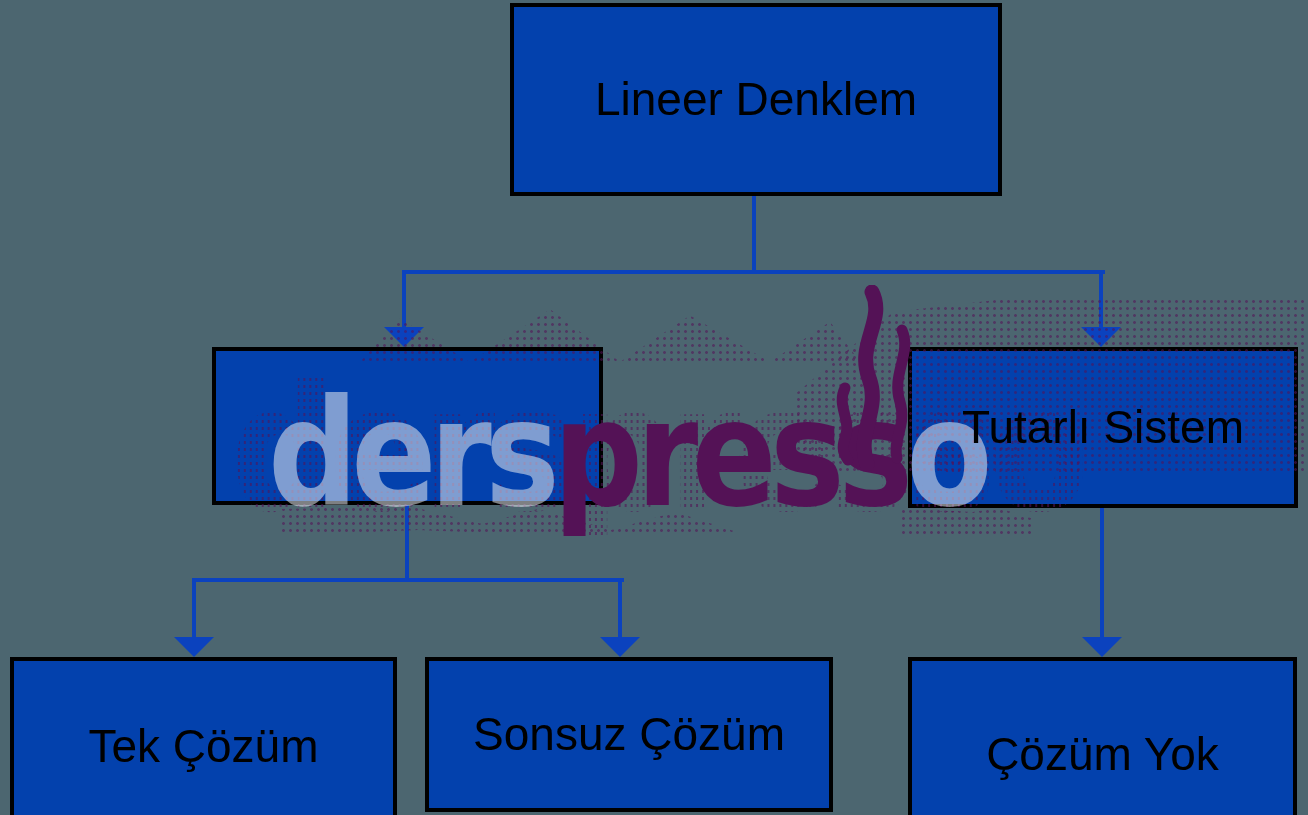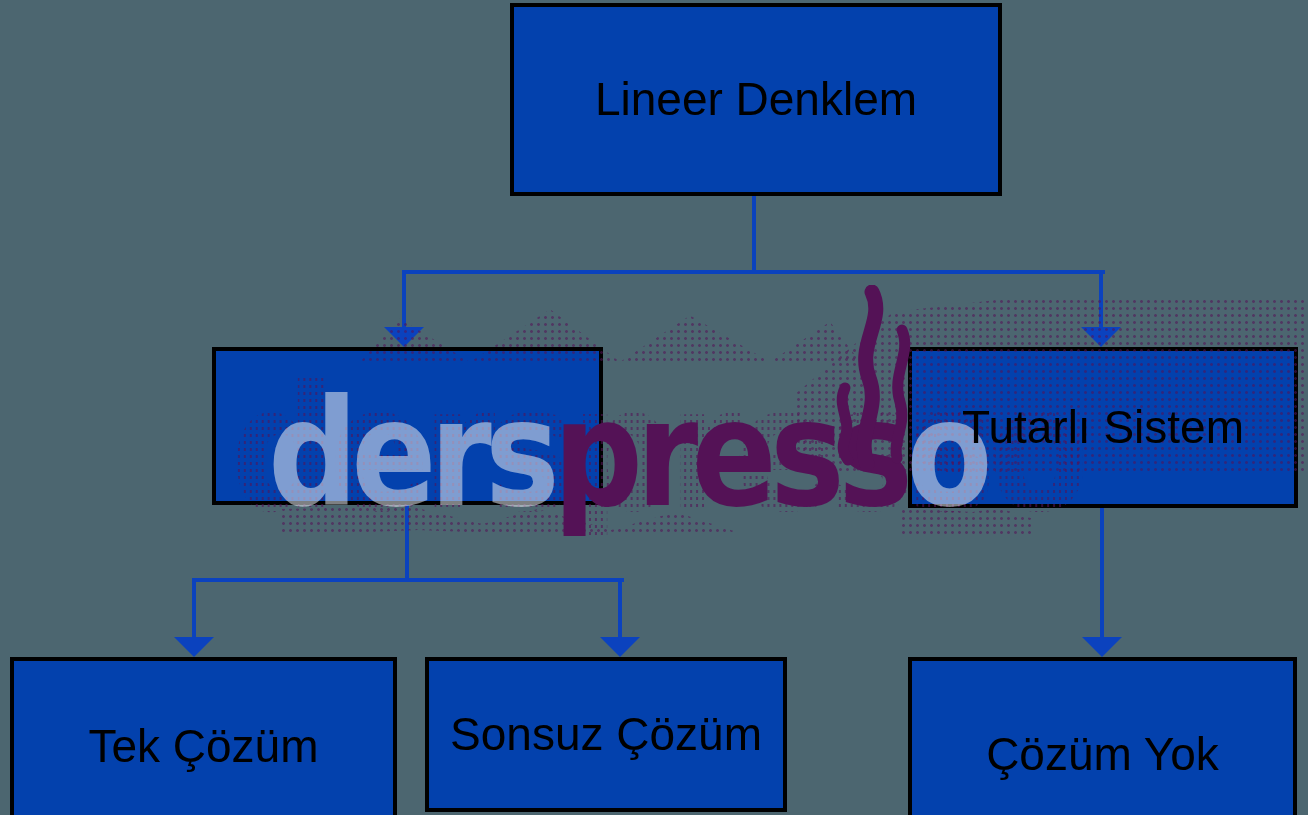--- a/index.html
+++ b/index.html
@@ -25,21 +25,21 @@
   }
   .node .line{
     position:relative;z-index:10;
     color:var(--label);
     font-size:46px;line-height:1.22;text-align:center;white-space:nowrap;
   }
   #node-root{left:510px;top:3px;width:492px;height:193px;}
   #node-consistent{left:212px;top:347px;width:391px;height:158px;}
   #node-inconsistent{left:908px;top:347px;width:390px;height:161px;}
   #node-unique{left:10px;top:657px;width:387px;height:178px;}
-  #node-infinite{left:425px;top:657px;width:362px;height:155px;}
+  #node-infinite{left:425px;top:657px;width:408px;height:155px;}
   #node-none{left:908px;top:657px;width:389px;height:195px;}
 
   
   .edge{position:absolute;background:var(--connector);z-index:1;}
   .arrow{
     position:absolute;width:0;height:0;z-index:1;
     border-left:20px solid transparent;border-right:20px solid transparent;
     border-top:20px solid var(--connector);
   }
   #e-root-stem   {left:752px;top:196px;width:4px;height:78px;}

